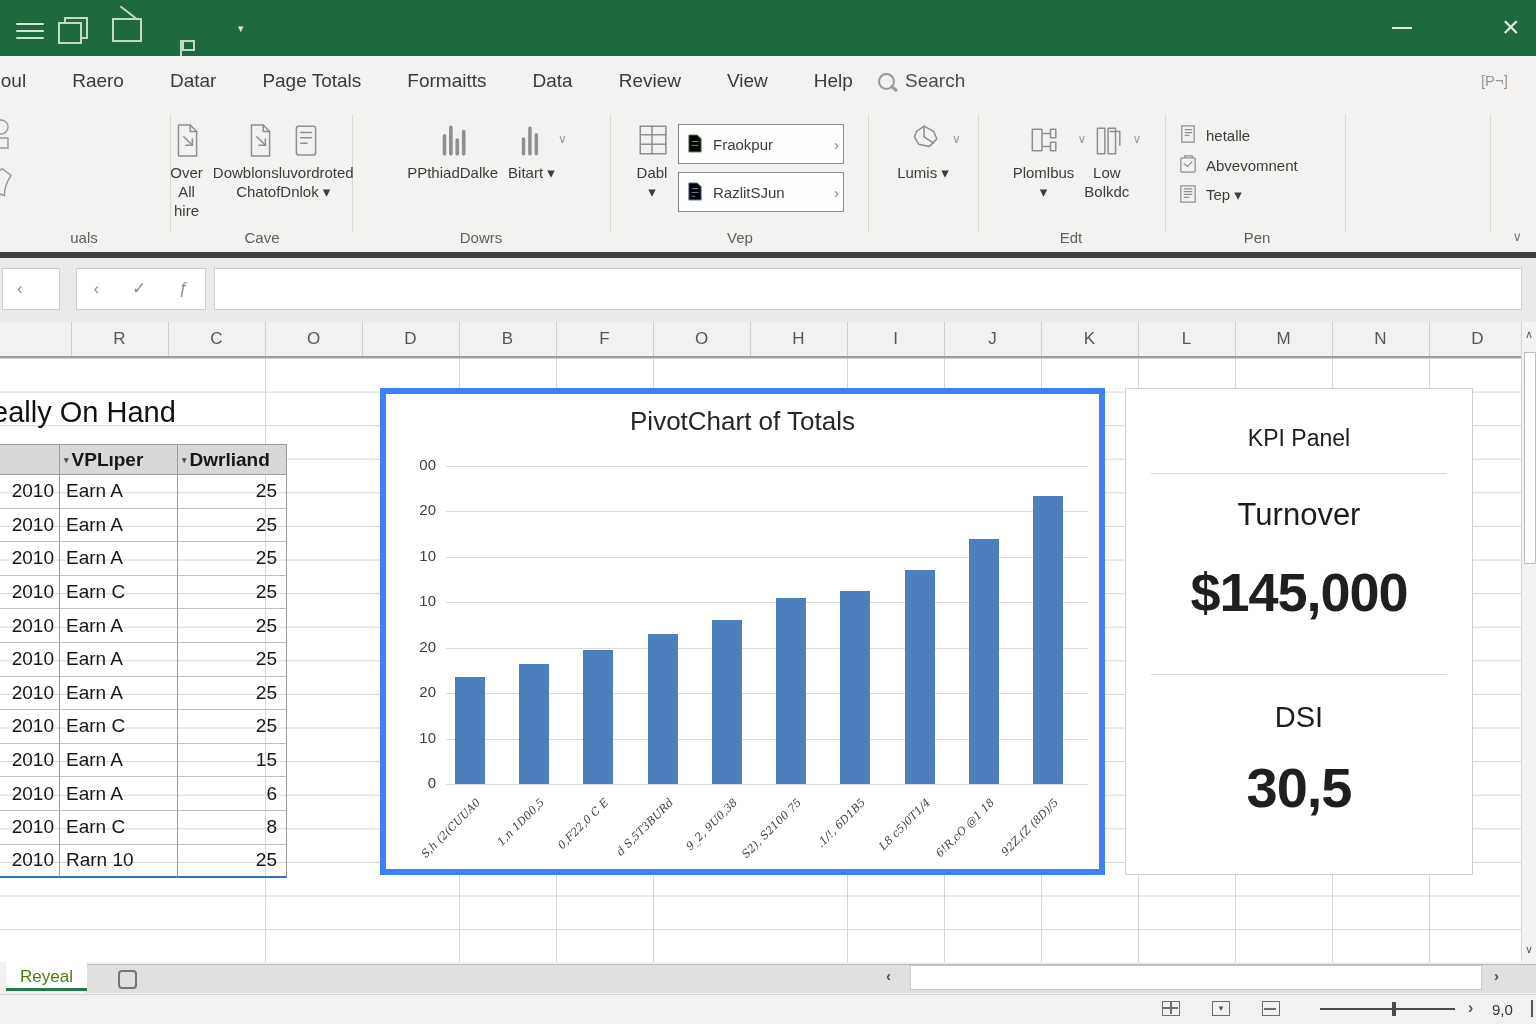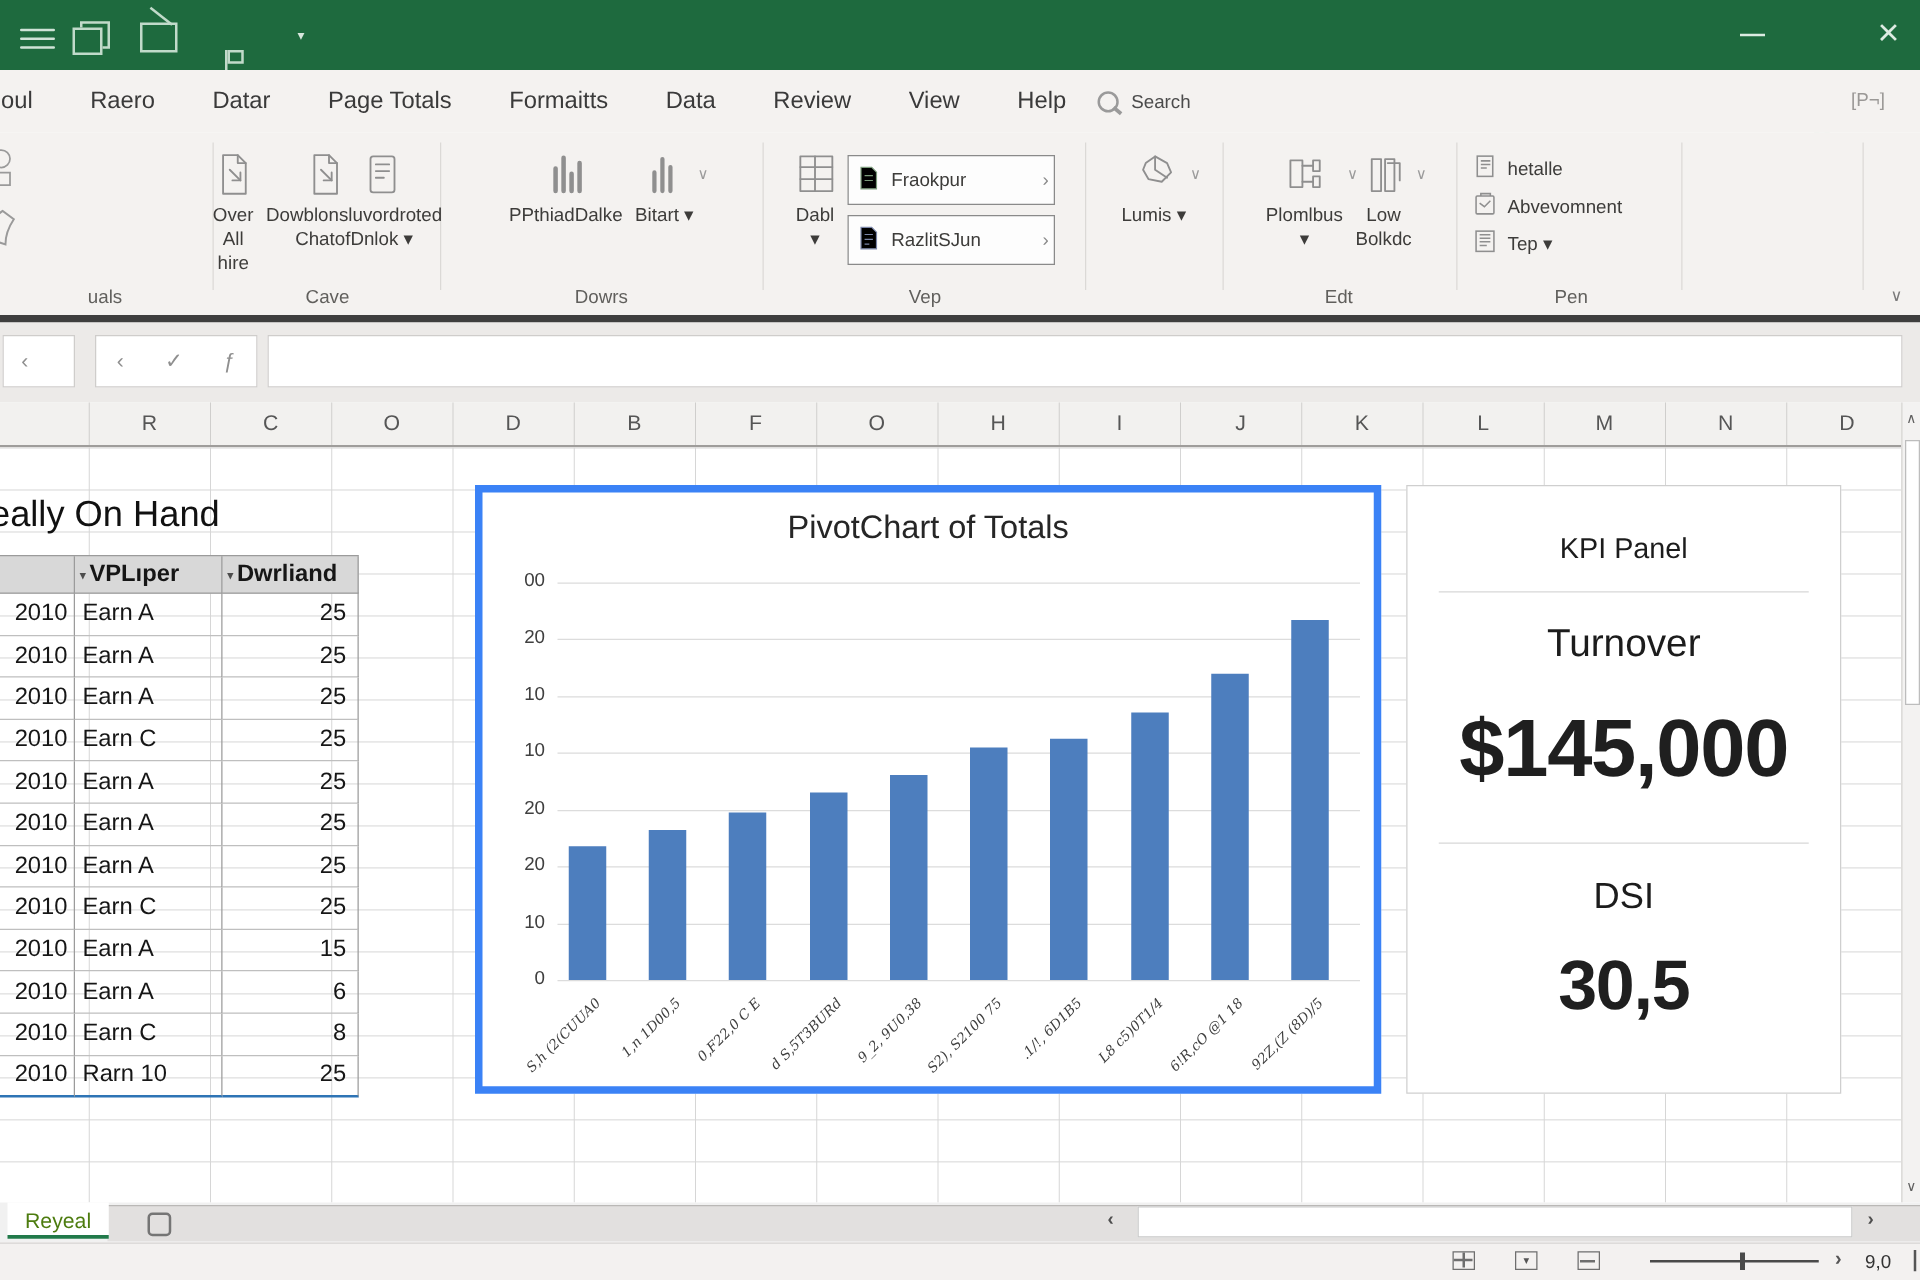--- a/index.html
+++ b/index.html
@@ -21,21 +21,21 @@
   .wgrid:before{content:"";position:absolute;left:7px;top:0;width:2px;height:14px;background:#eef6f0;}
   .wgrid:after{content:"";position:absolute;left:0;top:6px;width:14px;height:2px;background:#eef6f0;}
   .wmin{width:20px;height:2px;background:#eef6f0;margin-top:10px;}
   .wre{width:17px;height:17px;border:2.5px solid #eef6f0;border-radius:50%;position:relative;}
   .wre:after{content:"";position:absolute;right:-3px;top:-4px;border:5px solid transparent;border-right-color:#1e6a3e;border-top-color:#1e6a3e;}
   .wclose{color:#eef6f0;font-size:30px;line-height:26px;font-weight:300;}
   
   .menubar{position:absolute;left:0;top:56px;width:1536px;height:50px;background:#f4f2f0;}
   #menu-tabs{position:absolute;left:-14px;top:0;height:50px;display:flex;align-items:center;gap:46px;}
   .mtab{font-size:19px;color:#3a3a3a;white-space:nowrap;cursor:default;}
-  .msearch{position:absolute;left:878px;top:0;height:50px;display:flex;align-items:center;gap:10px;color:#4b4b4b;font-size:15px;}
+  .msearch{position:absolute;left:878px;top:0;height:50px;display:flex;align-items:center;gap:10px;color:#4b4b4b;font-size:19px;}
   .mag{width:13px;height:13px;border:2.5px solid #9a9a9a;border-radius:50%;position:relative;}
   .mag:after{content:"";position:absolute;left:10px;top:12px;width:8px;height:2.5px;background:#9a9a9a;transform:rotate(40deg);}
   .share{position:absolute;right:28px;top:16px;color:#9a9896;font-size:15px;}
   
   .ribbon{position:absolute;left:0;top:106px;width:1536px;height:146px;background:#f4f2f0;}
   .rsep{position:absolute;top:8px;width:1px;height:118px;background:#dbd9d6;}
   .rgrp{position:absolute;top:4px;height:138px;}
   .rgrp .glabel{position:absolute;bottom:2px;left:0;width:100%;text-align:center;
         font-size:15px;color:#605f5c;}
   .gitems{display:flex;justify-content:center;align-items:flex-start;gap:10px;padding-top:6px;}
@@ -95,21 +95,21 @@
   .cytick{position:absolute;left:8px;width:42px;text-align:right;font-size:15px;color:#404040;}
   .cbar{position:absolute;background:#4d7ebe;}
   .cxlab{position:absolute;width:92px;text-align:right;transform:rotate(-45deg);
       transform-origin:100% 0;font:italic 11px "DejaVu Serif",serif;color:#3f3f3f;white-space:nowrap;}
   
   .kpipanel{position:absolute;left:1125px;top:388px;width:348px;height:487px;background:#fff;
       border:1px solid #cfcfcf;box-sizing:border-box;}
   .ktitle{position:absolute;top:36px;width:100%;text-align:center;font-size:23px;color:#1c1c1c;}
   .kdiv{position:absolute;left:25px;width:296px;height:1px;background:#d8d8d8;}
   .klabel{position:absolute;width:100%;text-align:center;font-size:31px;color:#1c1c1c;}
-  .kvalue{position:absolute;width:100%;text-align:center;font-size:65px;font-weight:600;color:#1f1f1f;letter-spacing:-1px;}
+  .kvalue{position:absolute;width:100%;text-align:center;font-size:54px;font-weight:600;color:#1f1f1f;letter-spacing:-1px;}
   
   .tabsbar{position:absolute;left:0;top:962px;width:1536px;height:32px;background:#f1f1f1;}
   .tabstrip{position:absolute;left:86px;top:2px;width:1450px;height:28px;background:#e2e0df;border-top:1px solid #bab8b6;}
   .sheettab{position:absolute;left:6px;top:0;height:29px;padding:0 14px;background:#fff;
       color:#4d7c0f;font-size:17px;line-height:29px;border-bottom:3px solid #21794a;box-sizing:border-box;}
   .addcirc{position:absolute;left:118px;top:8px;width:15px;height:15px;border:2.5px solid #757575;border-radius:4px;background:transparent;}
   .hscroll{position:absolute;top:3px;height:26px;}
   .hs-a{position:absolute;top:2px;color:#4f4f4f;font-size:15px;font-weight:700;}
   .hs-track{position:absolute;left:30px;top:0;width:572px;height:25px;background:#fff;border:1px solid #c9c9c9;box-sizing:border-box;}
   

